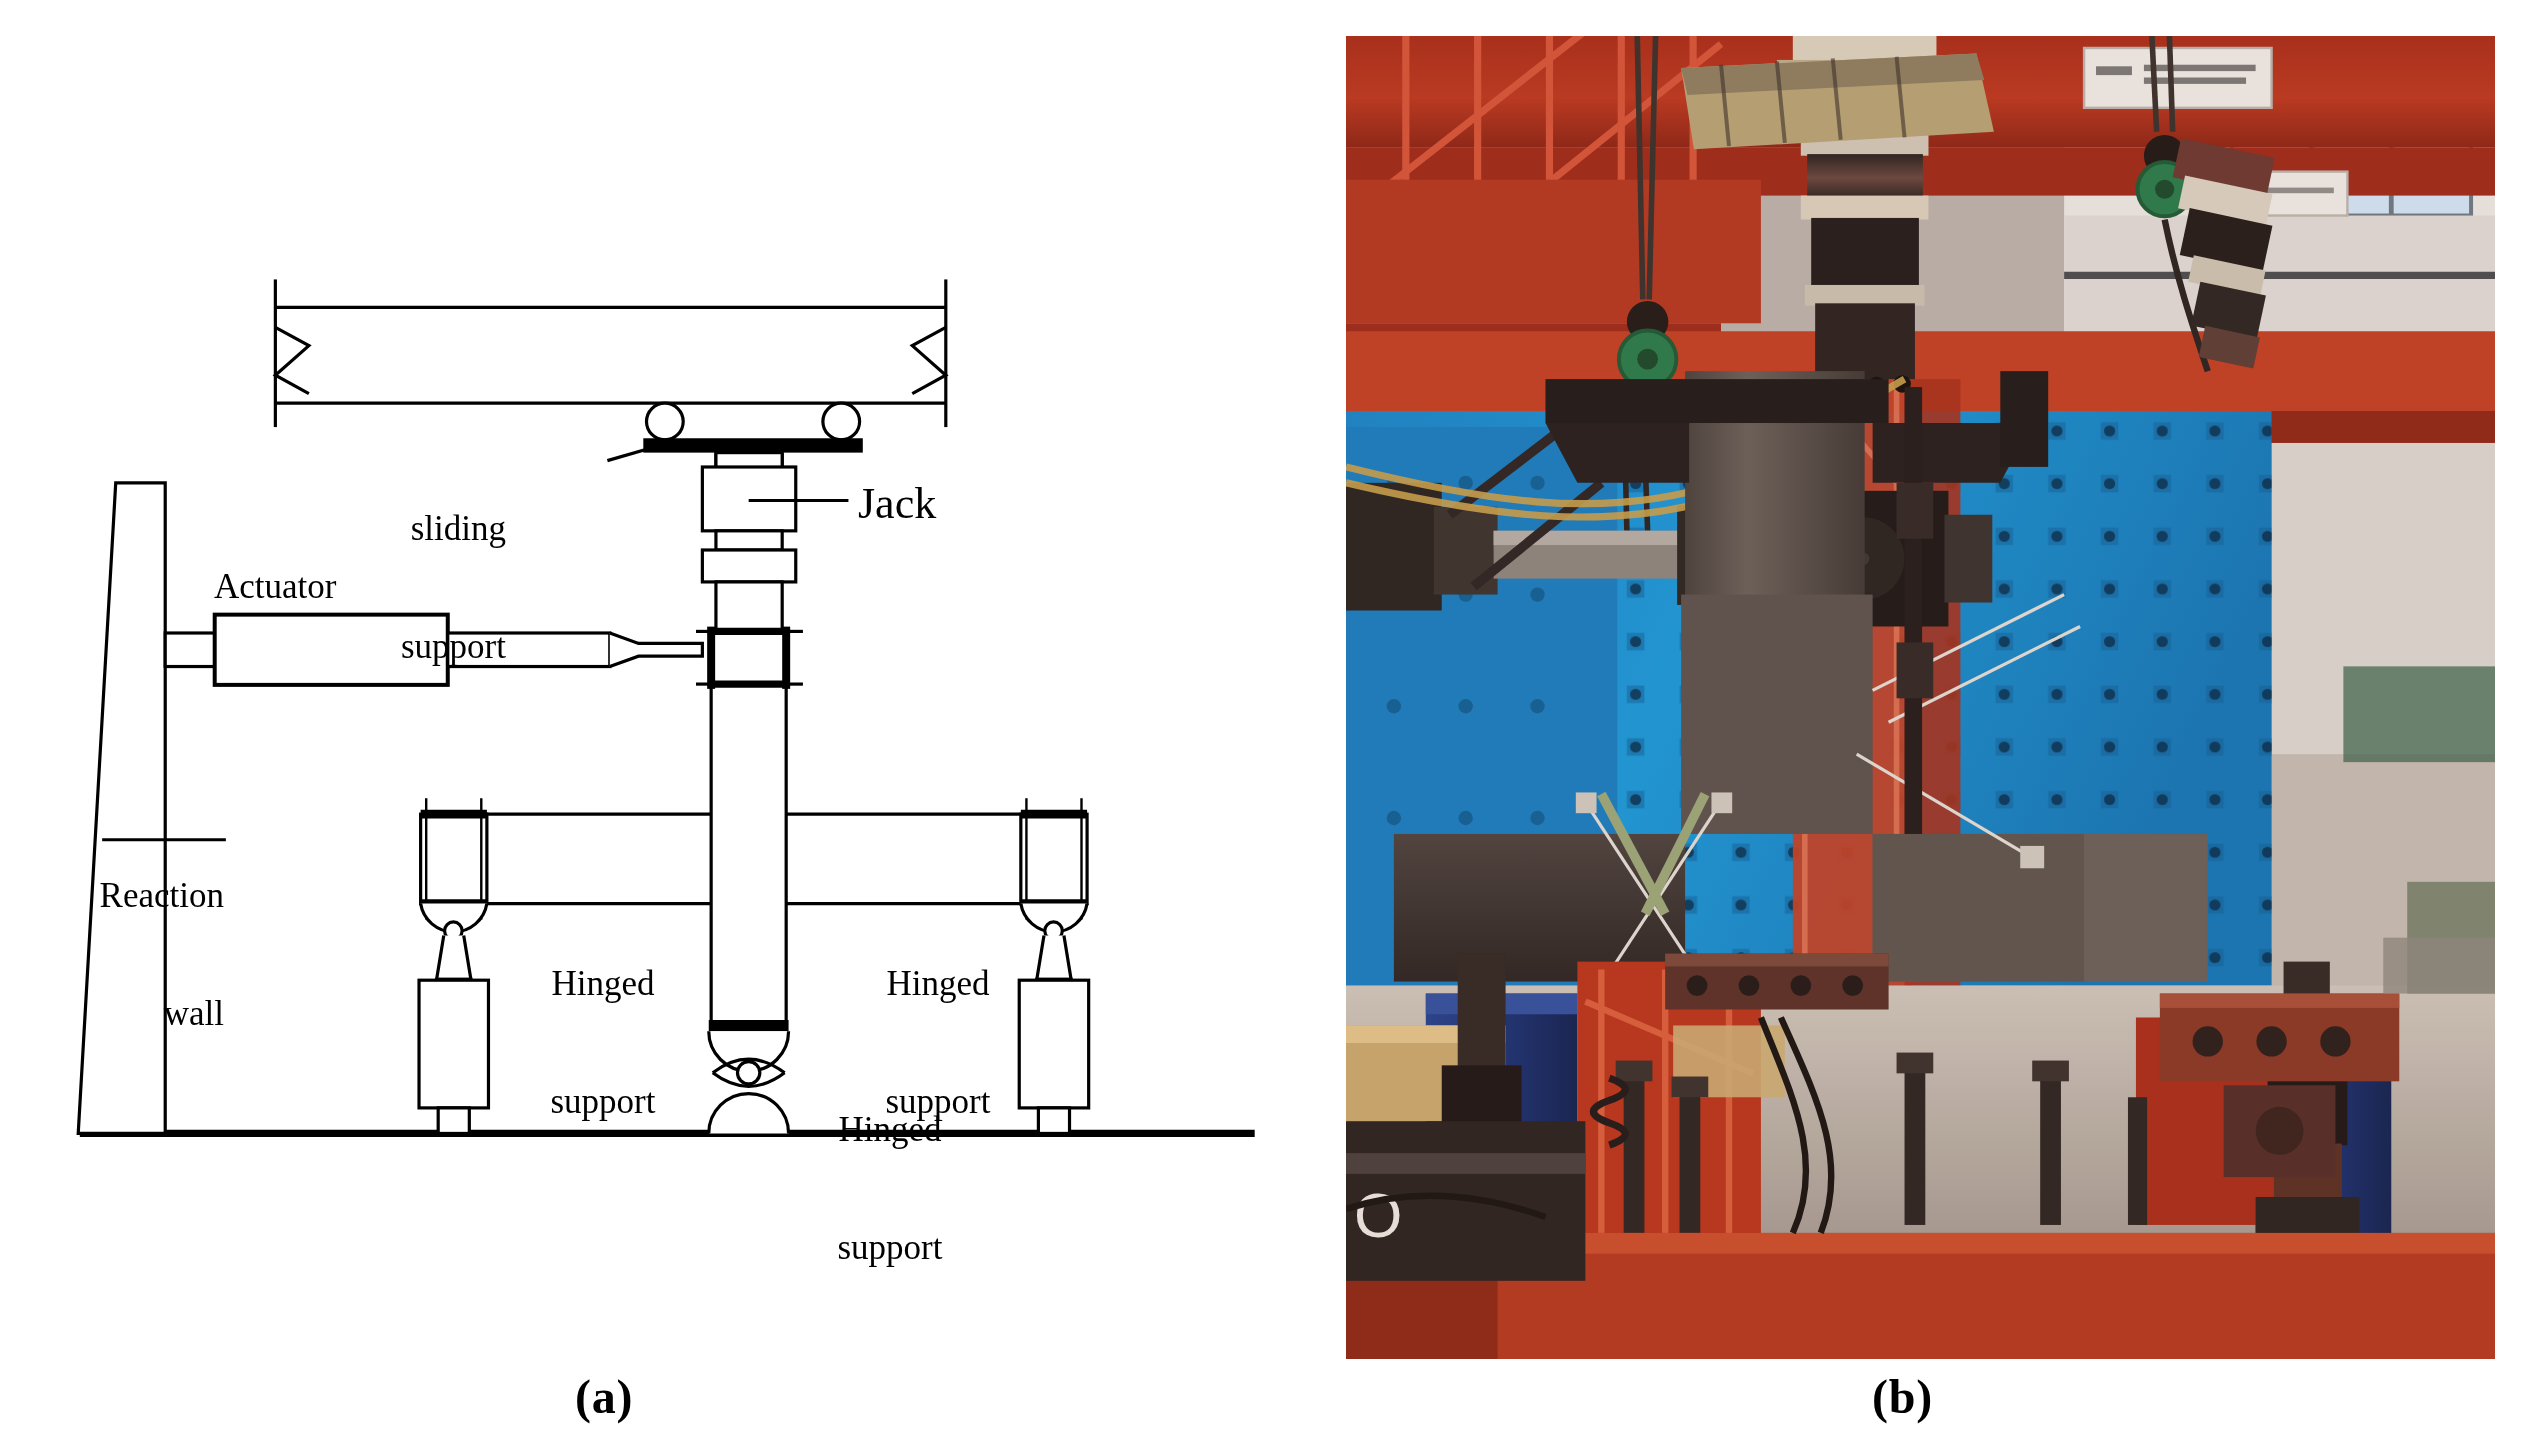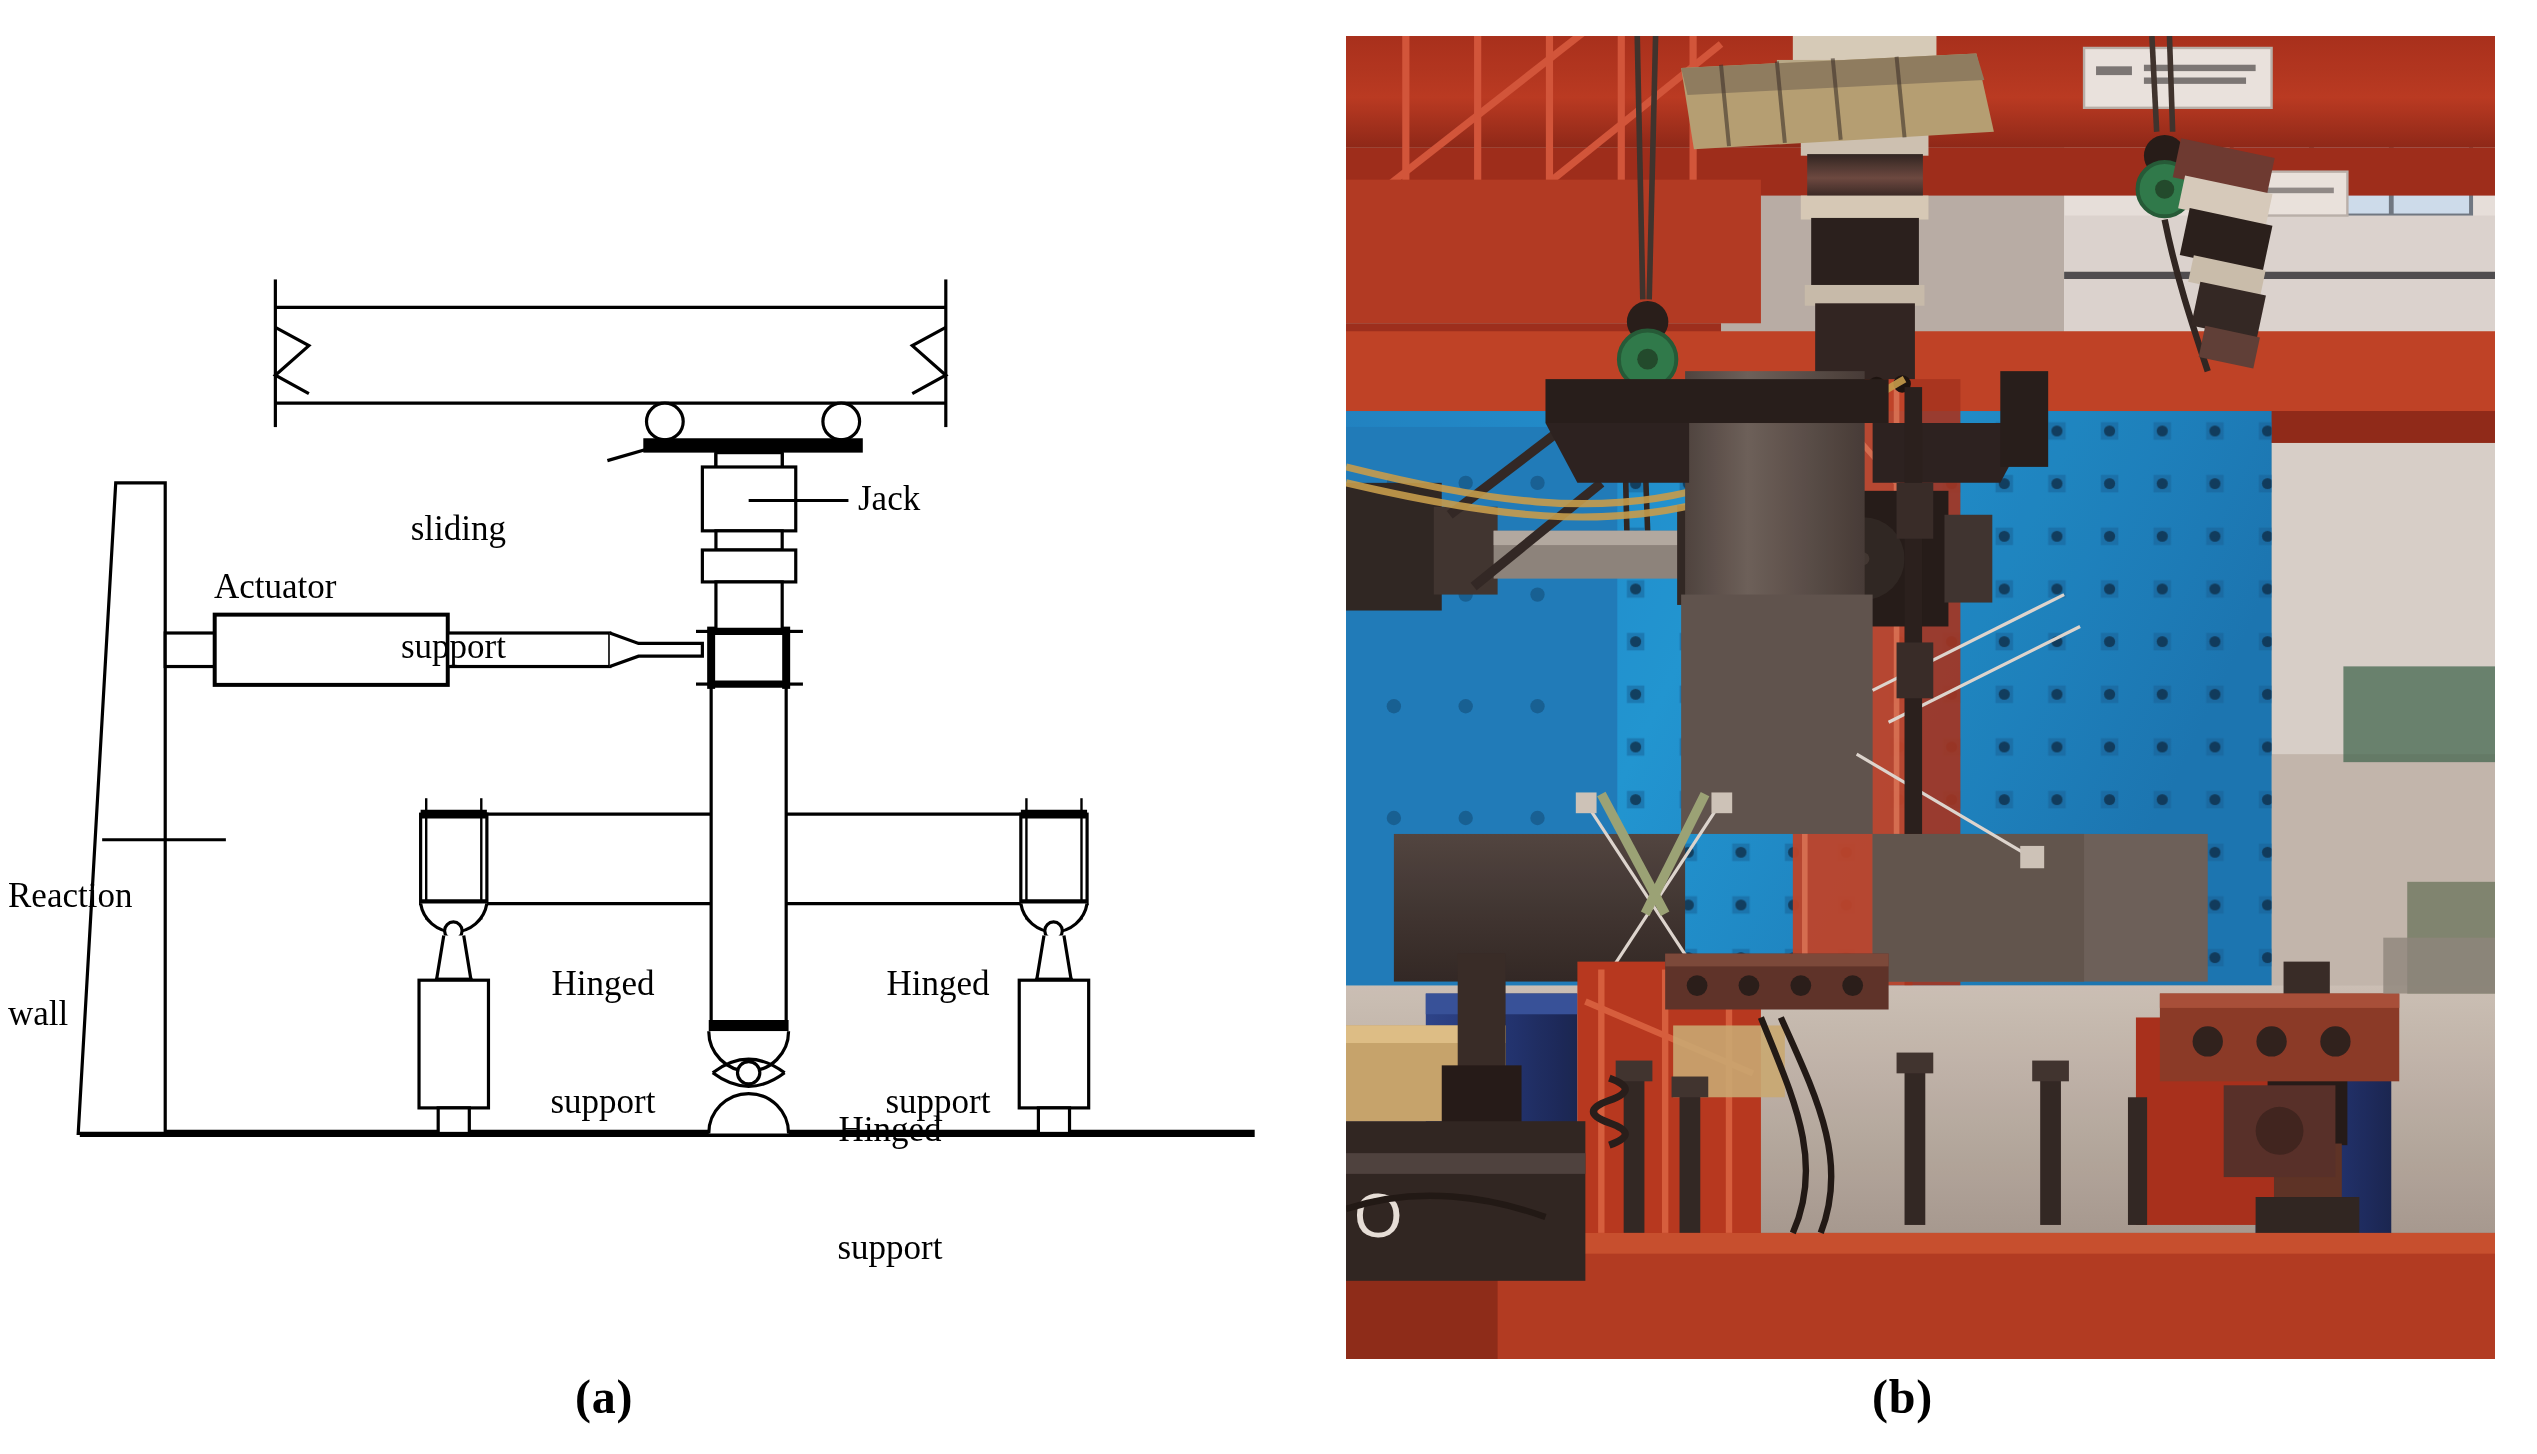--- a/index.html
+++ b/index.html
@@ -143,25 +143,25 @@
 
         <circle cx="938" cy="1344" r="14" fill="#fff" stroke="#000" stroke-width="4"></circle>
       </g>
     </svg>
 
     <div class="lbl" style="left:243px; top:431px; font-size:35px; text-align:right; width:263px;">
       <div>sliding</div>
       <div>support</div>
     </div>
 
-    <div class="lbl" style="left:858px; top:479px; font-size:35px;">Jack</div>
+    <div class="lbl" style="left:858px; top:479px; font-size:44px;">Jack</div>
 
     <div class="lbl" style="left:214px; top:567px; font-size:35px;">Actuator</div>
 
-    <div class="lbl" style="left:8px; top:798px; font-size:35px; width:216px; text-align:left;">
+    <div class="lbl" style="left:8px; top:798px; font-size:35px; width:216px; text-align:right;">
       <div>Reaction</div>
       <div>wall</div>
     </div>
 
     <div class="lbl" style="left:511px; top:886px; font-size:35px; width:184px; text-align:center;">
       <div>Hinged</div>
       <div>support</div>
     </div>
 
     <div class="lbl" style="left:846px; top:886px; font-size:35px; width:184px; text-align:center;">

